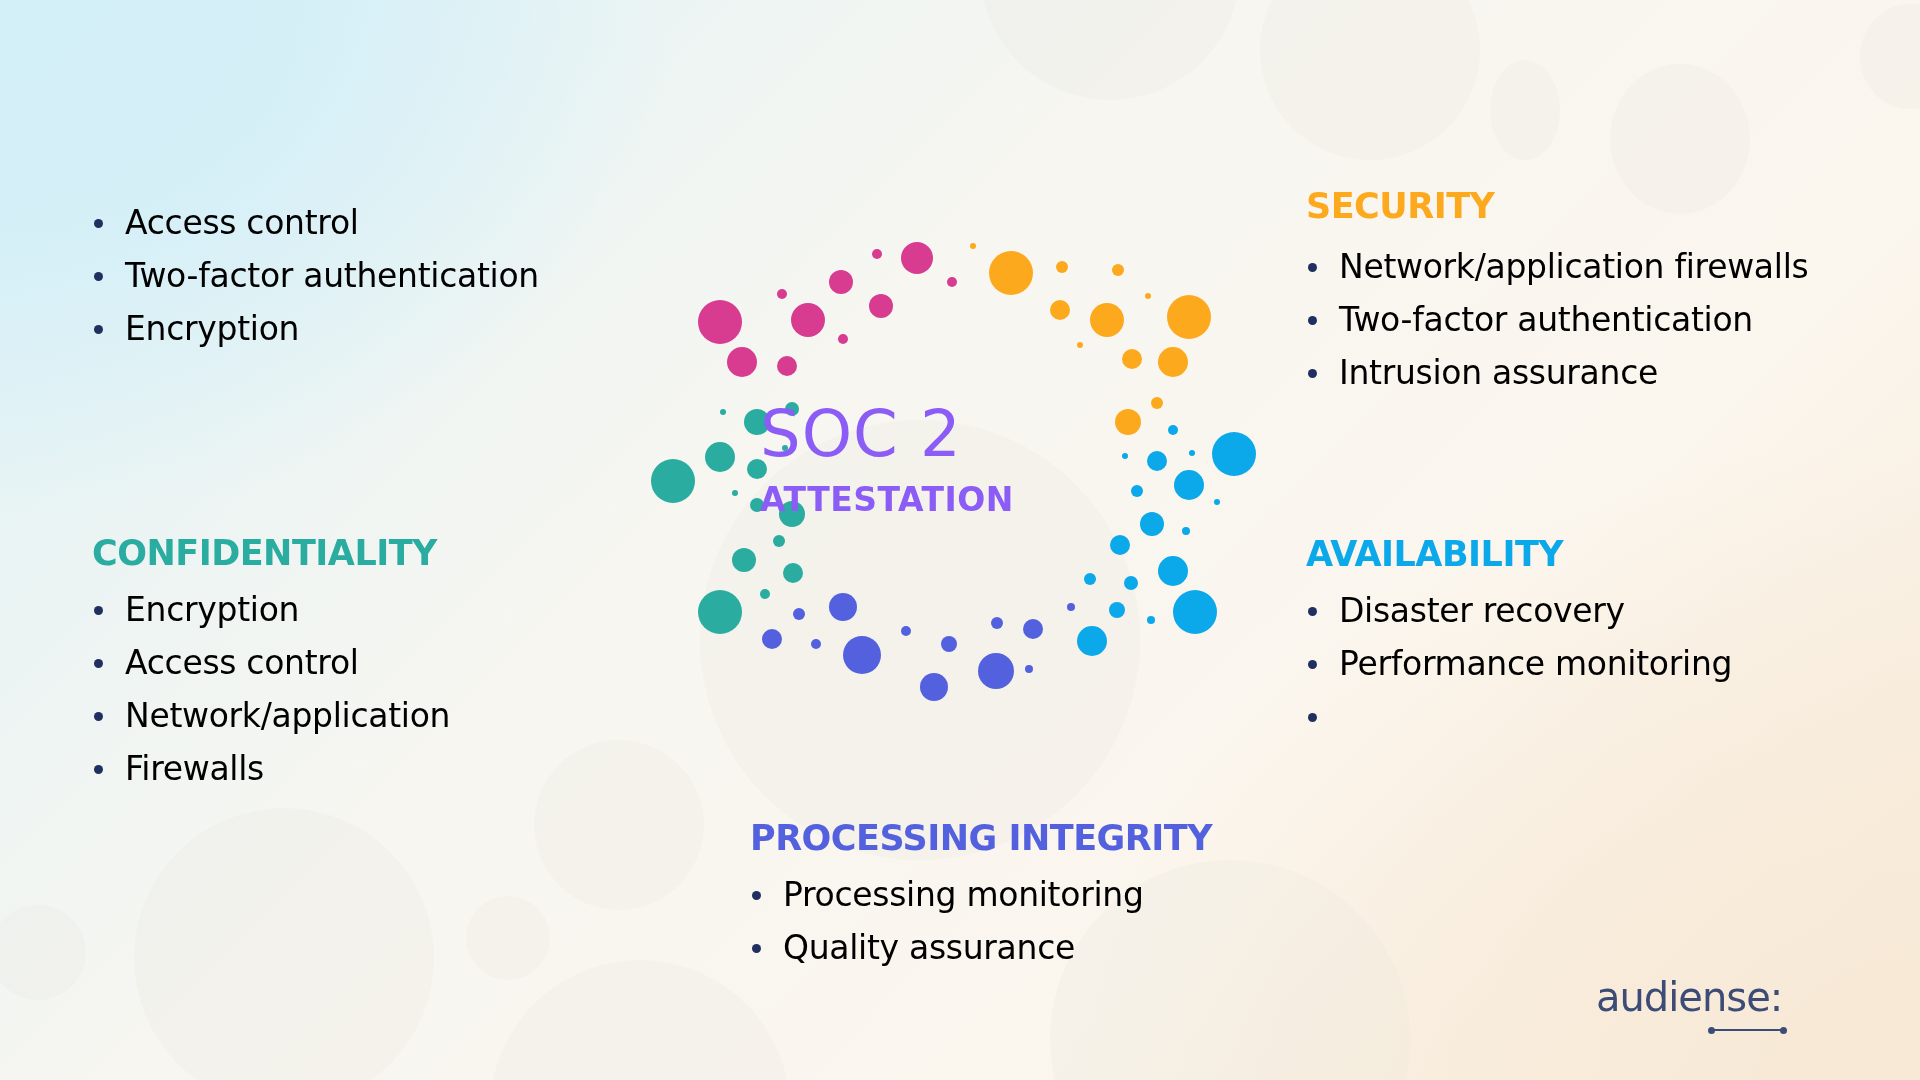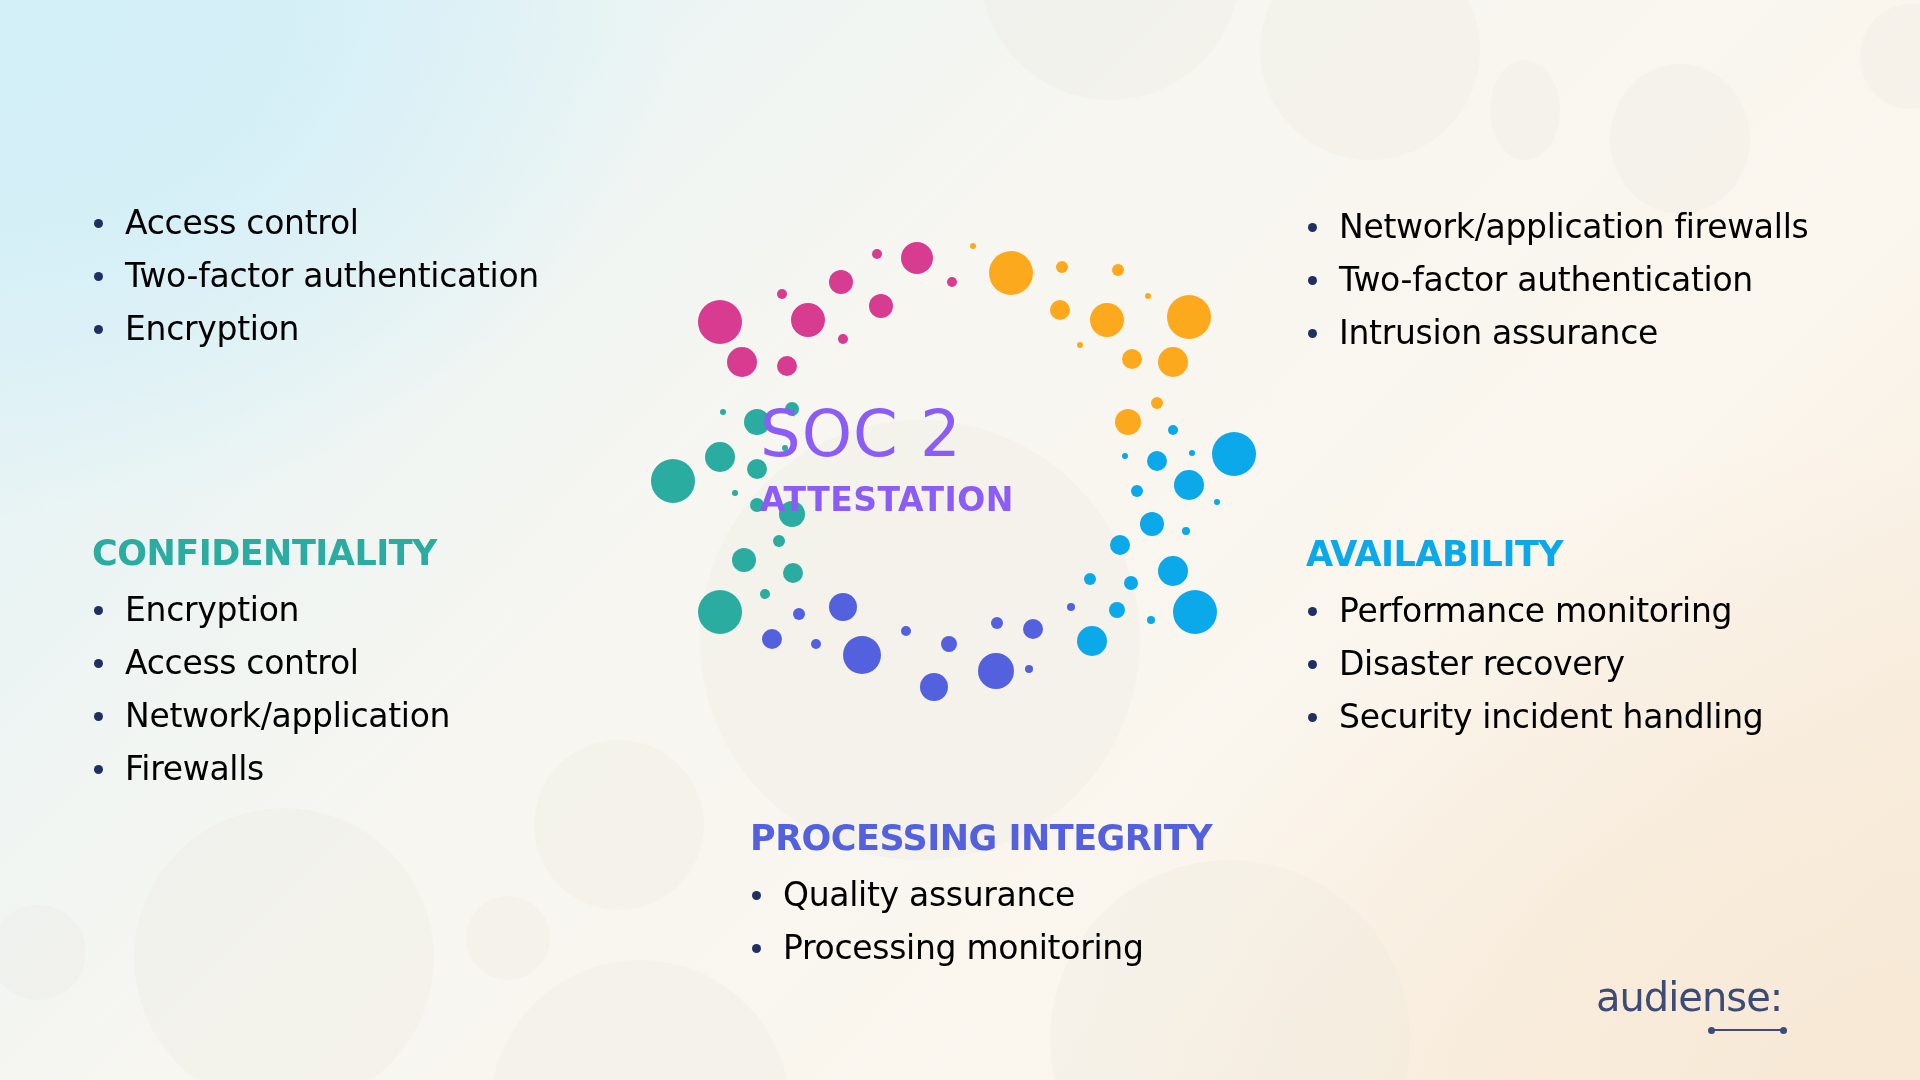--- a/index.html
+++ b/index.html
@@ -146,41 +146,42 @@
   <h2 style="color:#2aaca0;">CONFIDENTIALITY</h2>
   <ul>
     <li><span class="bullet"></span><span>Encryption</span></li>
     <li><span class="bullet"></span><span>Access control</span></li>
     <li><span class="bullet"></span><span>Network/application</span></li>
     <li><span class="bullet"></span><span>Firewalls</span></li>
   </ul>
 </div>
 
 <div class="section" style="left:1306px;top:186px;">
+  <h2 style="color:#fda91e;">SECURITY</h2>
   <ul style="margin-top:14px;">
     <li><span class="bullet"></span><span>Network/application firewalls</span></li>
     <li><span class="bullet"></span><span>Two-factor authentication</span></li>
     <li><span class="bullet"></span><span>Intrusion assurance</span></li>
   </ul>
 </div>
 
 <div class="section" style="left:1306px;top:534px;">
   <h2 style="color:#0ba8ea;">AVAILABILITY</h2>
   <ul>
+    <li><span class="bullet"></span><span>Disaster recovery</span></li>
     <li><span class="bullet"></span><span>Performance monitoring</span></li>
-    <li><span class="bullet"></span><span>Disaster recovery</span></li>
-    <li><span class="bullet"></span><span>Security incident handling</span></li>
+    <li><span class="bullet"></span></li>
   </ul>
 </div>
 
 <div class="section" style="left:750px;top:798px;">
   <h2 style="color:#5461de;margin-top:20px;">PROCESSING INTEGRITY</h2>
   <ul>
+    <li><span class="bullet"></span><span>Processing monitoring</span></li>
     <li><span class="bullet"></span><span>Quality assurance</span></li>
-    <li><span class="bullet"></span><span>Processing monitoring</span></li>
   </ul>
 </div>
 
 <div class="logo">
   <span class="logo-text">audiense:</span>
   <span class="logo-line"></span>
   <span class="logo-dot" style="left:112px;top:65px;"></span>
   <span class="logo-dot" style="left:184px;top:65px;"></span>
 </div>
 

